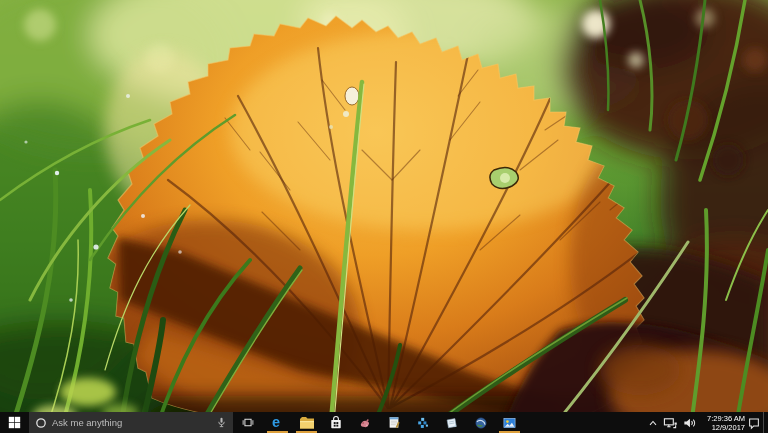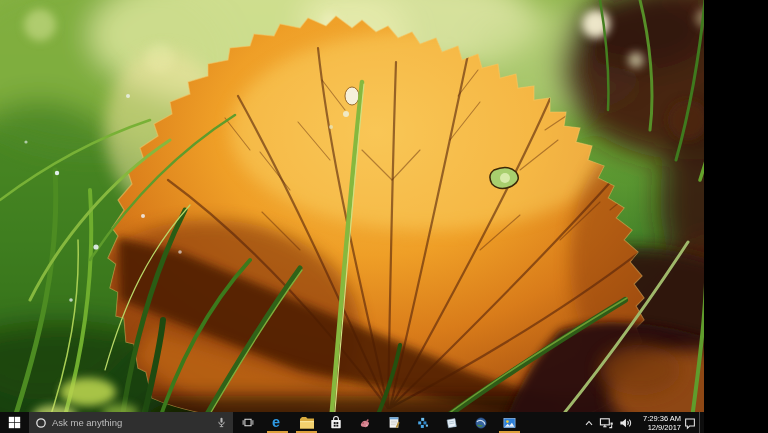--- a/index.html
+++ b/index.html
@@ -1,18 +1,18 @@
 <!DOCTYPE html>
 <html style="--taskbar-bg: #0d0d0d; --search-box-bg: #2f2f2f; --search-text: #bdbdbd; --running-indicator: #dda03c; --tray-text: #ffffff; --leaf-orange: #d97c1a; --grass-green: #5f9c2c;"><head>
 <meta charset="utf-8">
 <style>
   html,body{margin:0;padding:0;background:#000;}
   *{box-sizing:border-box;}
   body{font-family:"Liberation Sans", sans-serif;}
-  .screen{position:relative;width:704px;height:433px;overflow:hidden;background:#2f5c18;}
+  .screen{position:relative;width:768px;height:433px;overflow:hidden;background:#2f5c18;}
   .wallpaper{position:absolute;inset:0;}
   
   .taskbar{
     position:absolute;left:0;right:0;bottom:0;height:21px;
     background:var(--taskbar-bg,#0d0d0d);
     display:flex;align-items:stretch;z-index:10;
   }
   .tb-btn{display:flex;align-items:center;justify-content:center;position:relative;cursor:default;}
   .start{width:29px;}
   .searchbox{

